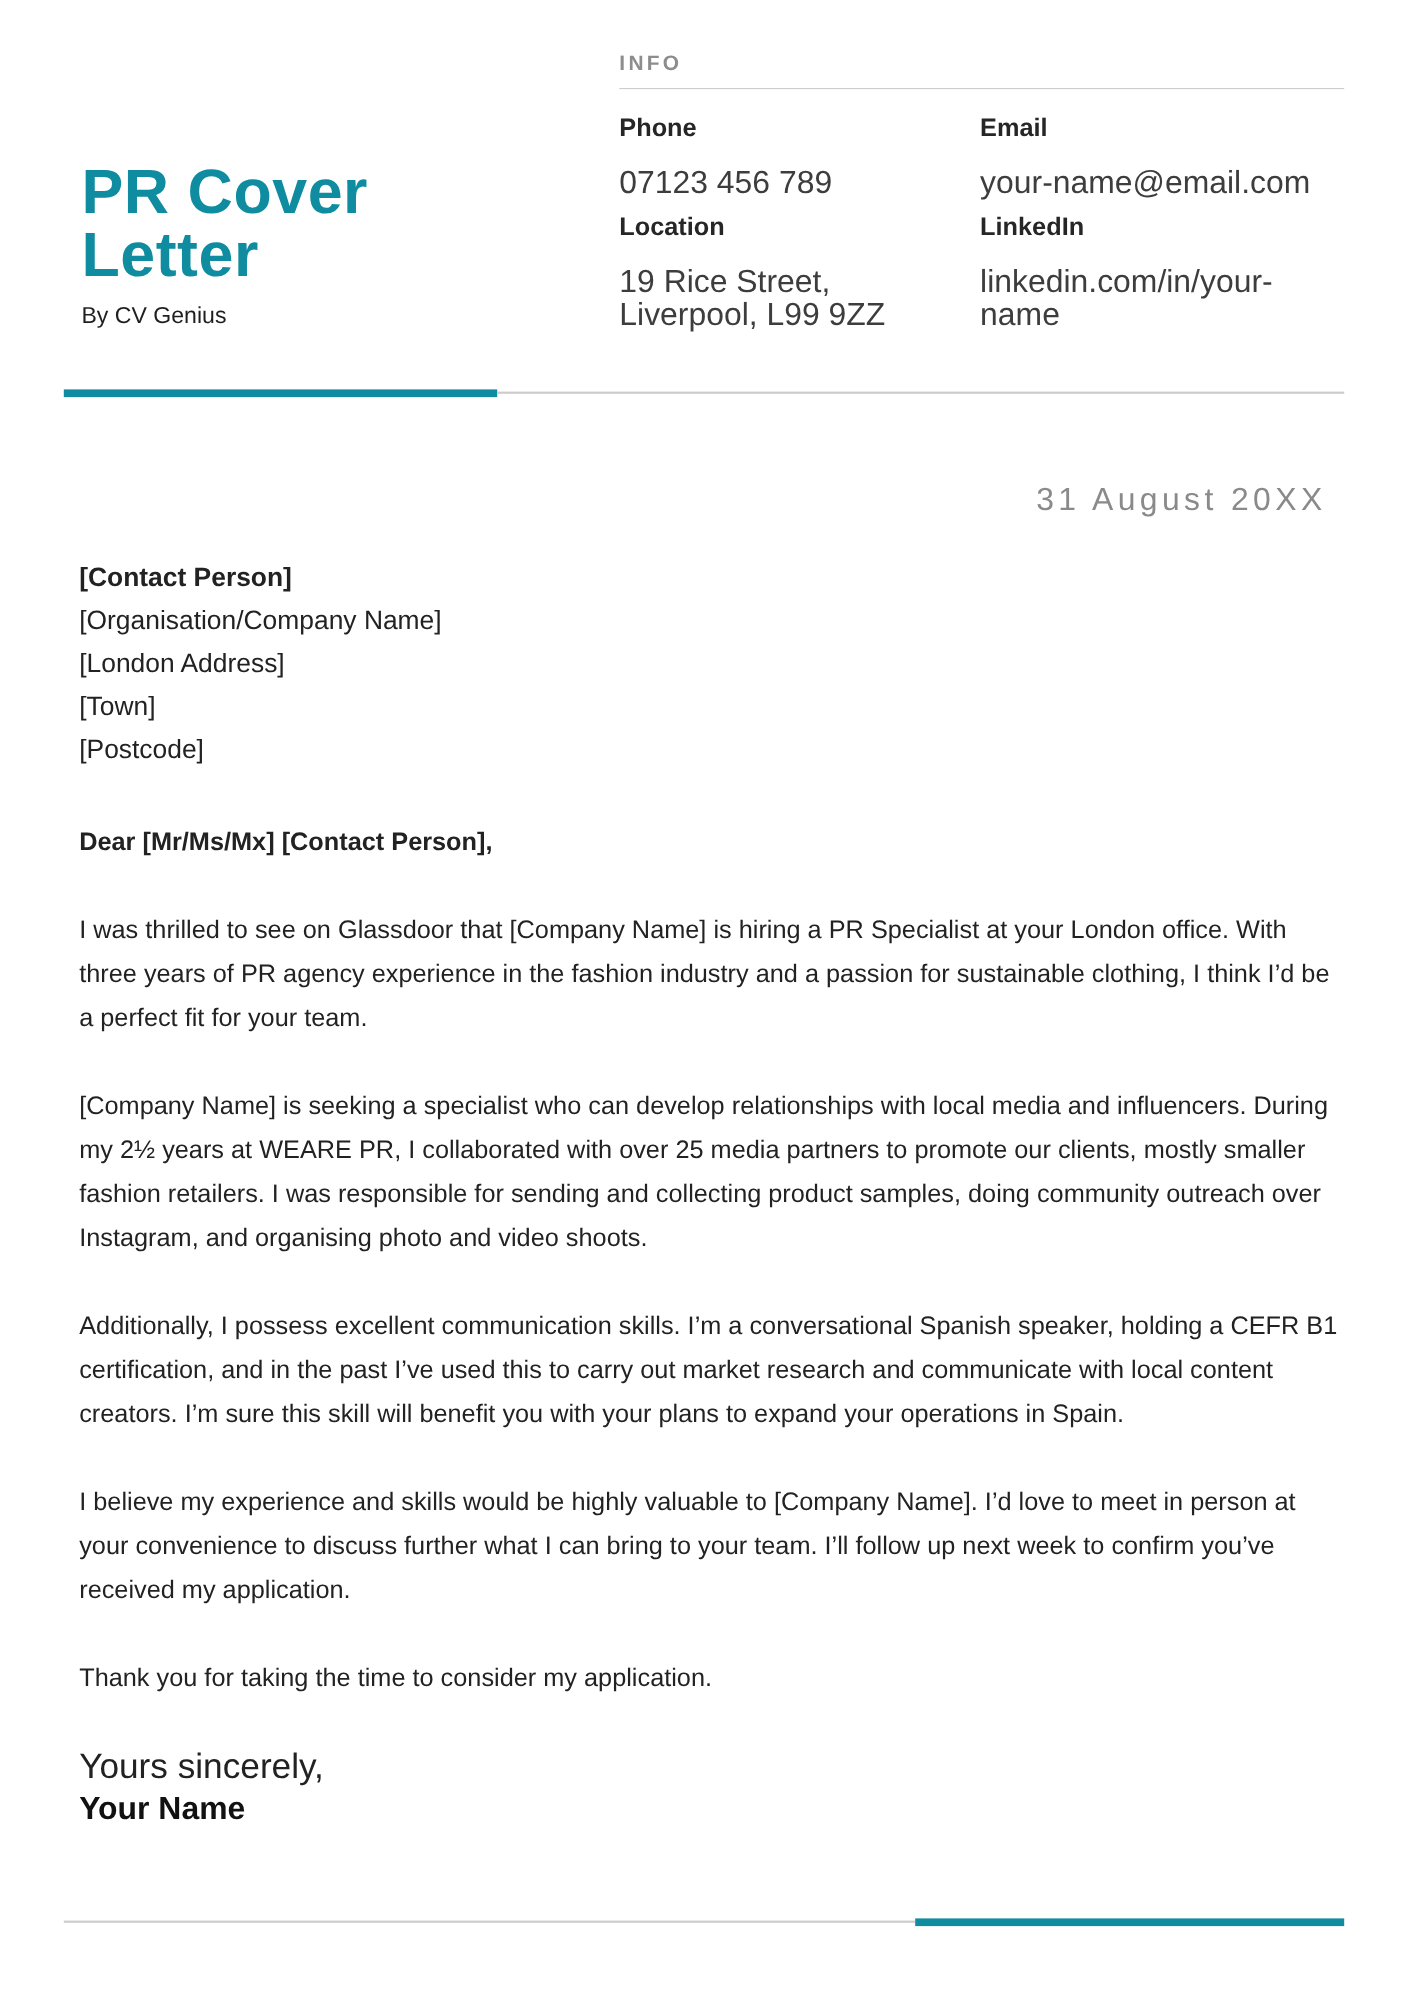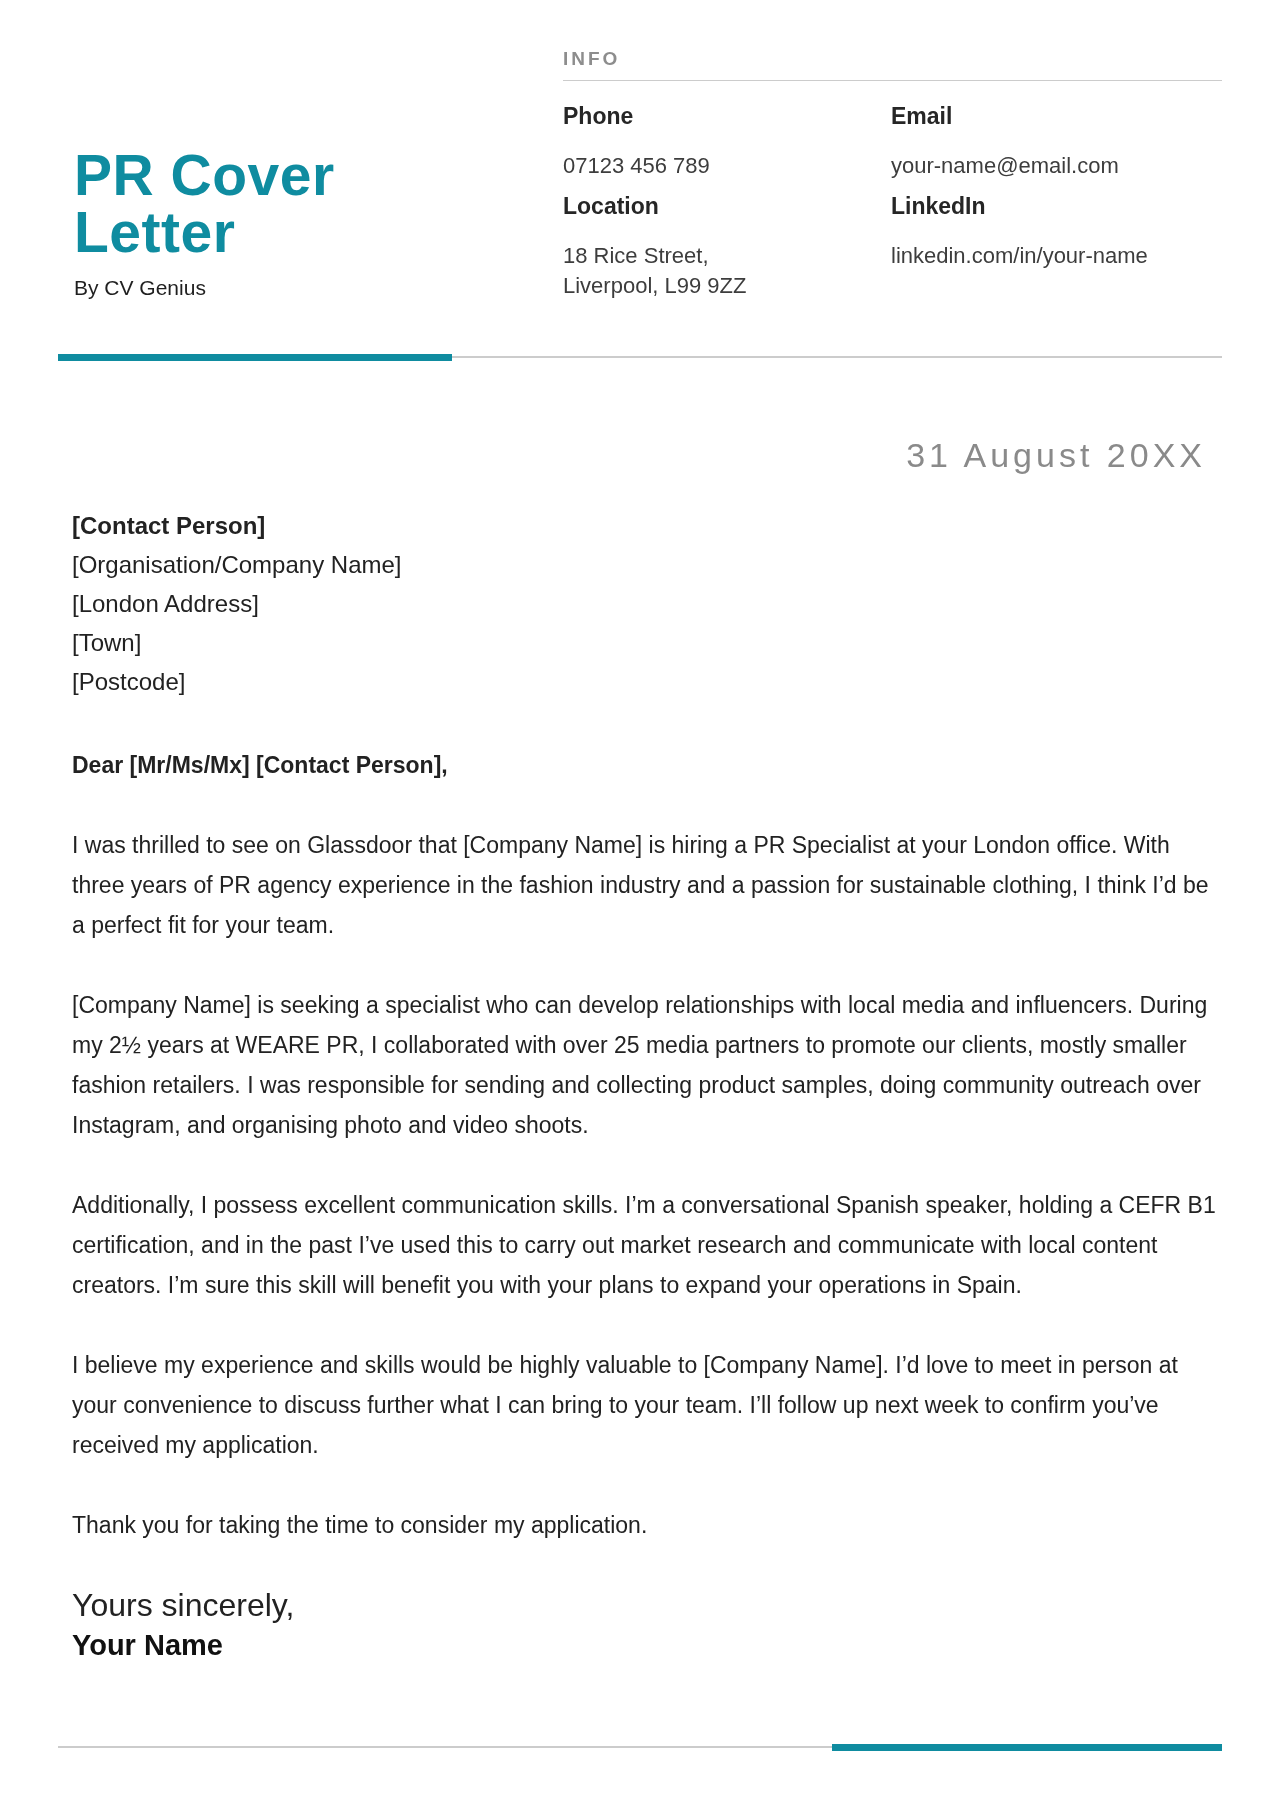--- a/index.html
+++ b/index.html
@@ -25,34 +25,34 @@
   .info-heading{
     font-size:19px;font-weight:700;color:#8d8d8d;
     letter-spacing:3px;line-height:22px;
   }
   .info-rule{height:1px;background:#cccccc;margin-top:10px;}
   .info-grid{
     display:grid;grid-template-columns:328px 1fr;
     row-gap:12px;margin-top:22px;
   }
   .info-label{font-size:23px;font-weight:700;color:#262626;line-height:27px;margin-bottom:9px;}
-  .info-value{font-size:22px;color:#3d3d3d;line-height:30px;margin-top:21px;}
+  .info-value{font-size:29px;color:#3d3d3d;line-height:30px;margin-top:21px;}
   
   .divider-top{position:absolute;top:354px;left:58px;right:58px;height:7px;}
   .divider-top .teal-bar{position:absolute;left:0;top:0;width:394px;height:7px;background:var(--accent,#0f8ca0);}
   .divider-top .thin-rule{position:absolute;left:394px;right:0;top:2px;height:2px;background:#cccccc;}
   .divider-bottom{position:absolute;top:1744px;left:58px;right:58px;height:7px;}
   .divider-bottom .thin-rule{position:absolute;left:0;right:390px;top:2px;height:2px;background:#cccccc;}
   .divider-bottom .teal-bar{position:absolute;right:0;top:0;width:390px;height:7px;background:var(--accent,#0f8ca0);}
   
   .main{position:absolute;top:430px;left:58px;right:58px;}
   .letter-date{
     padding:10px 16px 0 0;margin:0 0 36px;
     text-align:right;
-    font-size:34px;line-height:30px;
+    font-size:29px;line-height:30px;
     color:#8a8a8a;letter-spacing:4px;
   }
   .recipient{margin:0 0 44px 14px;font-size:24px;line-height:39px;color:#222222;}
   .recipient .line-bold{font-weight:700;}
   .para{
     margin:0 0 40px 14px;
     font-size:23px;line-height:40px;
     max-width:1150px;color:#222222;
   }
   .salutation{font-weight:700;}
@@ -81,21 +81,21 @@
         </div>
 
         <div class="info-field">
           <div class="info-label">Email</div>
           <div class="info-value">your-name@email.com</div>
         </div>
 
         <div class="info-field">
           <div class="info-label">Location</div>
           <div class="info-value">
-            <div>18 Rice Street,</div>
+            <div>19 Rice Street,</div>
             <div>Liverpool, L99 9ZZ</div>
           </div>
         </div>
 
         <div class="info-field">
           <div class="info-label">LinkedIn</div>
           <div class="info-value">linkedin.com/in/your-name</div>
         </div>
 
       </div>

